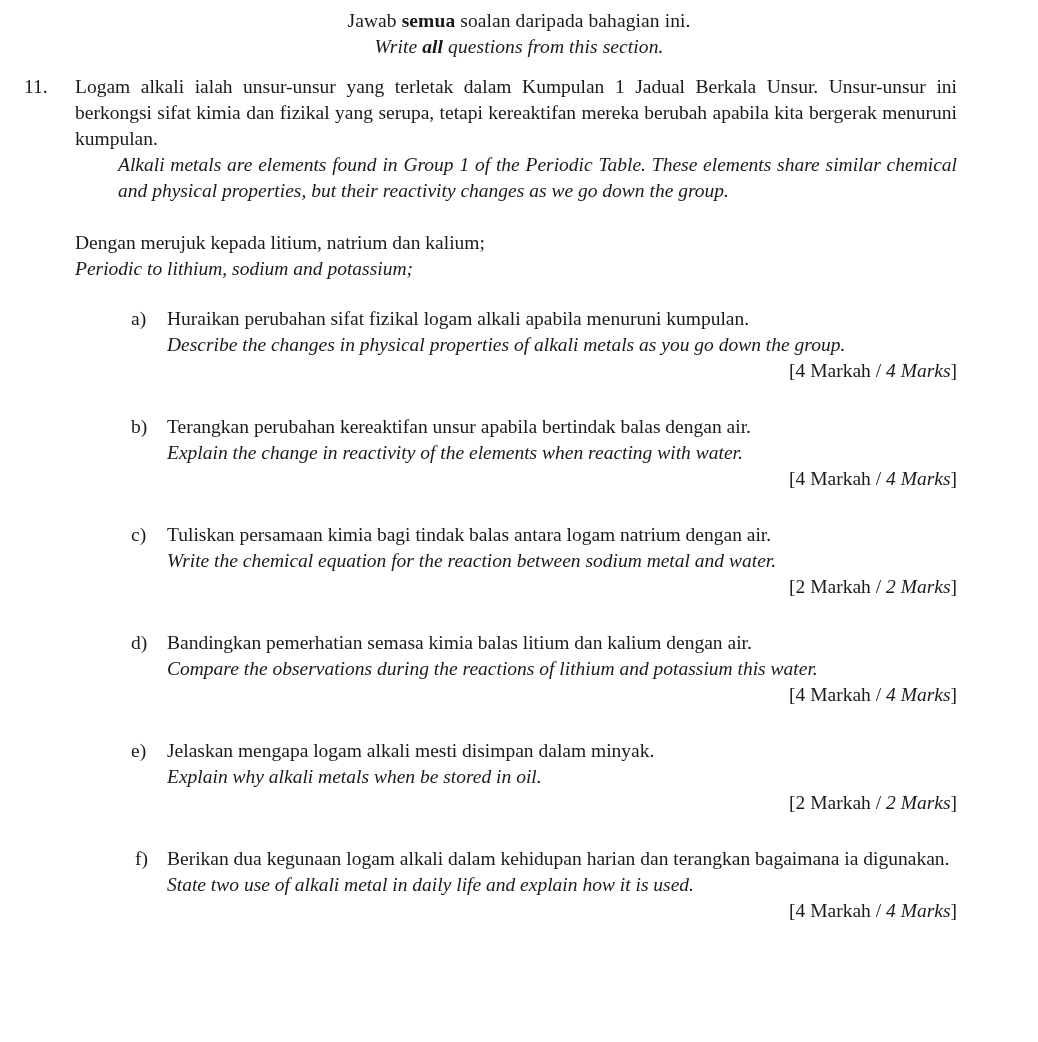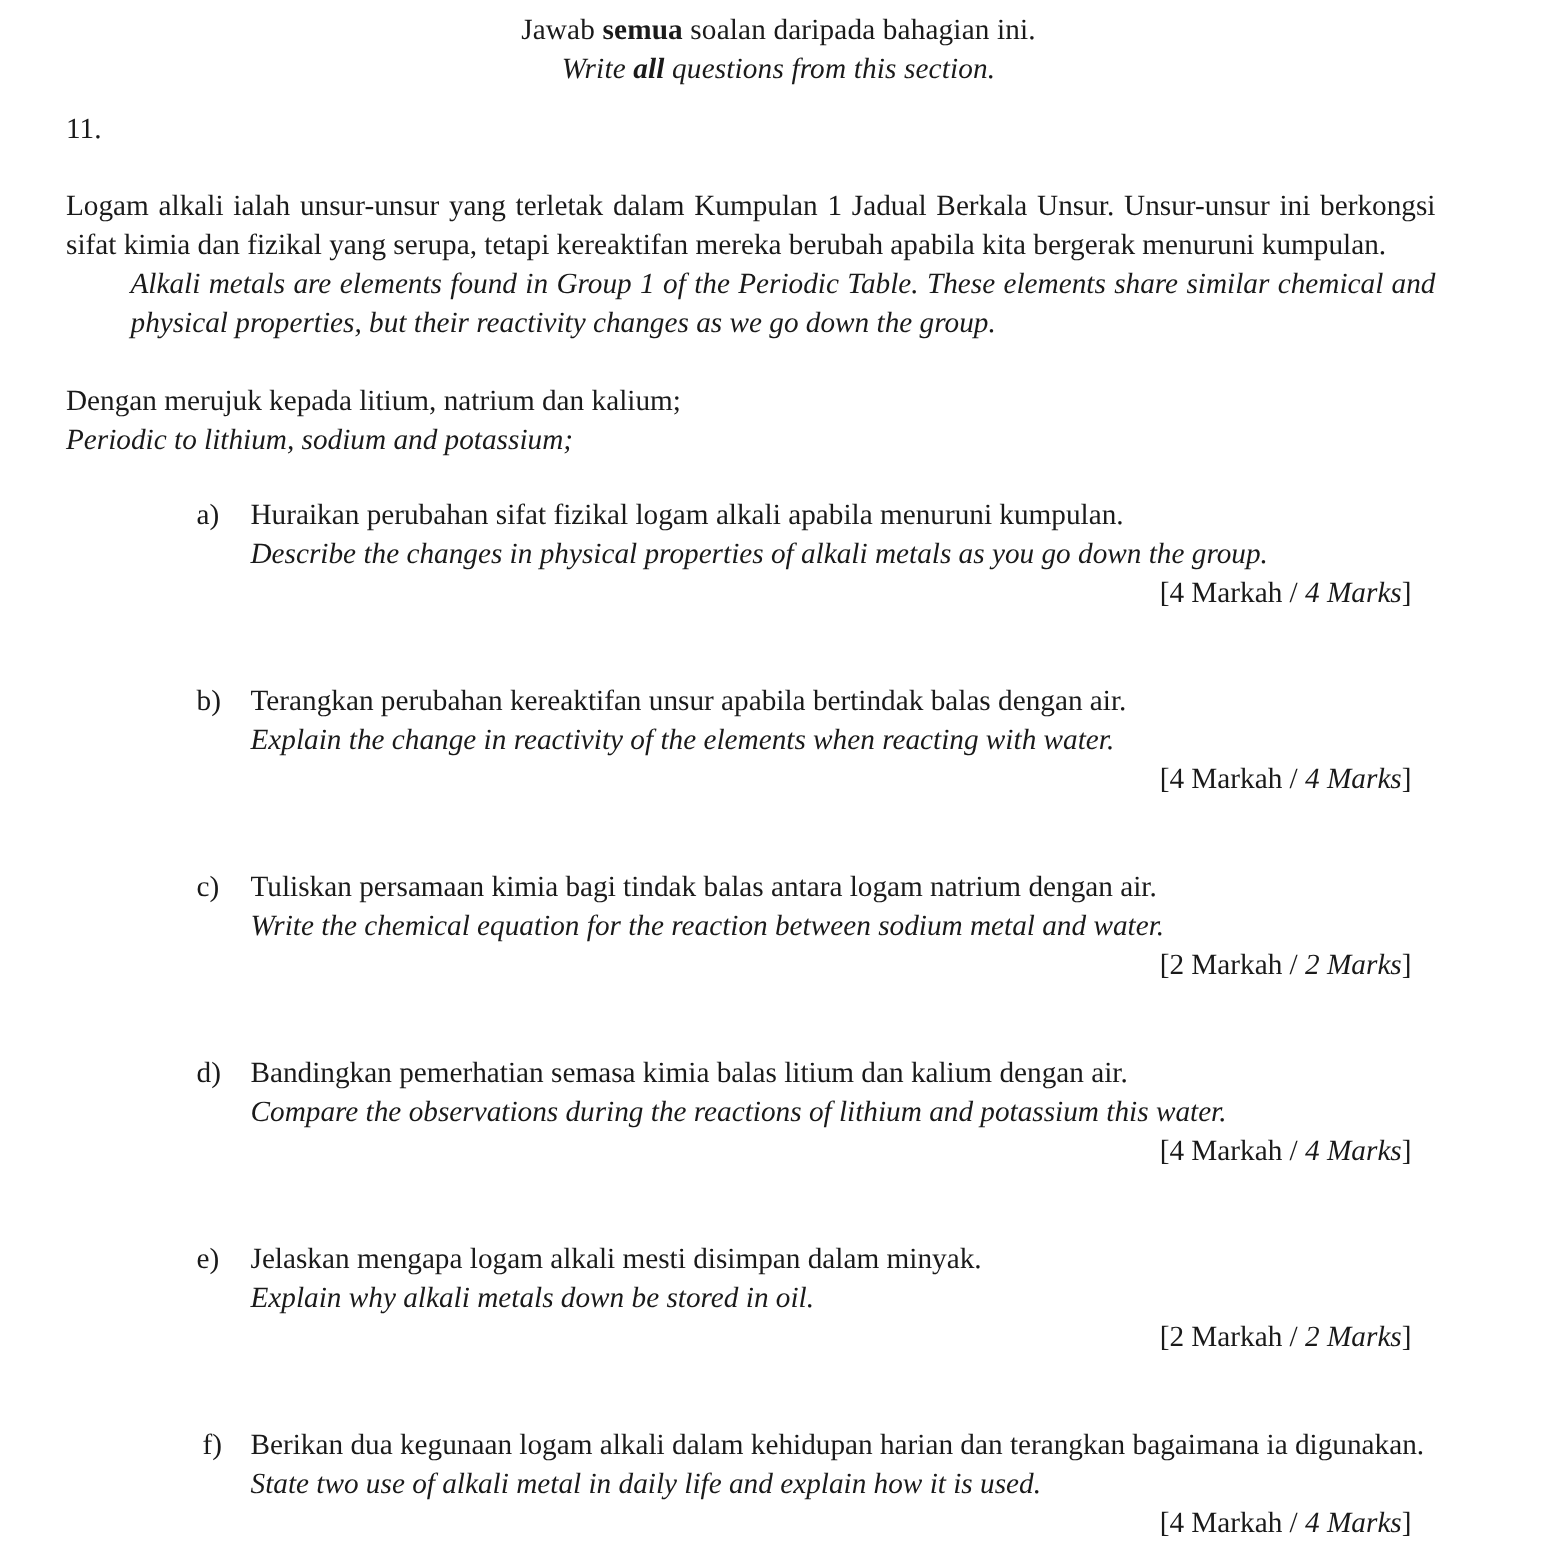--- a/index.html
+++ b/index.html
@@ -38,23 +38,22 @@
     font-style: italic;
   }
   .instr-line b {
     font-weight: bold;
   }
 
   
   .question {
     display: flex;
     margin-top: 14px;
-    padding-left: 44px;
+    padding-left: 24px;
     padding-right: 81px;
-    flex-direction: column;
   }
   .q-number {
     width: 51px;
     flex: 0 0 51px;
     font-size: 19.5px;
     line-height: 26px;
   }
   .q-body {
     flex: 1 1 auto;
   }
@@ -117,21 +116,21 @@
     font-style: italic;
   }
   .part-line.wrap {
     text-align: justify;
     text-justify: inter-word;
   }
   .marks {
     font-size: 19.5px;
     line-height: 26px;
     text-align: right;
-    margin: 16px;
+    margin: 0;
     margin-top: 0;
   }
   .marks .eng {
     font-style: italic;
   }
   .marks-row {
     margin-left: -36px;
   }
 </style>
 </head>
@@ -190,21 +189,21 @@
         <p class="part-line malay">Bandingkan pemerhatian semasa kimia balas litium dan kalium dengan air.</p>
         <p class="part-line eng">Compare the observations during the reactions of lithium and potassium this water.</p>
         <p class="marks marks-row"><span>[4 Markah / </span><span class="eng">4 Marks</span><span>]</span></p>
       </div>
     </div>
 
     <div class="part">
       <div class="part-letter">e)</div>
       <div class="part-body">
         <p class="part-line malay">Jelaskan mengapa logam alkali mesti disimpan dalam minyak.</p>
-        <p class="part-line eng">Explain why alkali metals down be stored in oil.</p>
+        <p class="part-line eng">Explain why alkali metals when be stored in oil.</p>
         <p class="marks marks-row"><span>[2 Markah / </span><span class="eng">2 Marks</span><span>]</span></p>
       </div>
     </div>
 
     <div class="part">
       <div class="part-letter narrow-f">f)</div>
       <div class="part-body">
         <p class="part-line malay wrap">Berikan dua kegunaan logam alkali dalam kehidupan harian dan terangkan bagaimana ia digunakan.</p>
         <p class="part-line eng">State two use of alkali metal in daily life and explain how it is used.</p>
         <p class="marks marks-row"><span>[4 Markah / </span><span class="eng">4 Marks</span><span>]</span></p>

